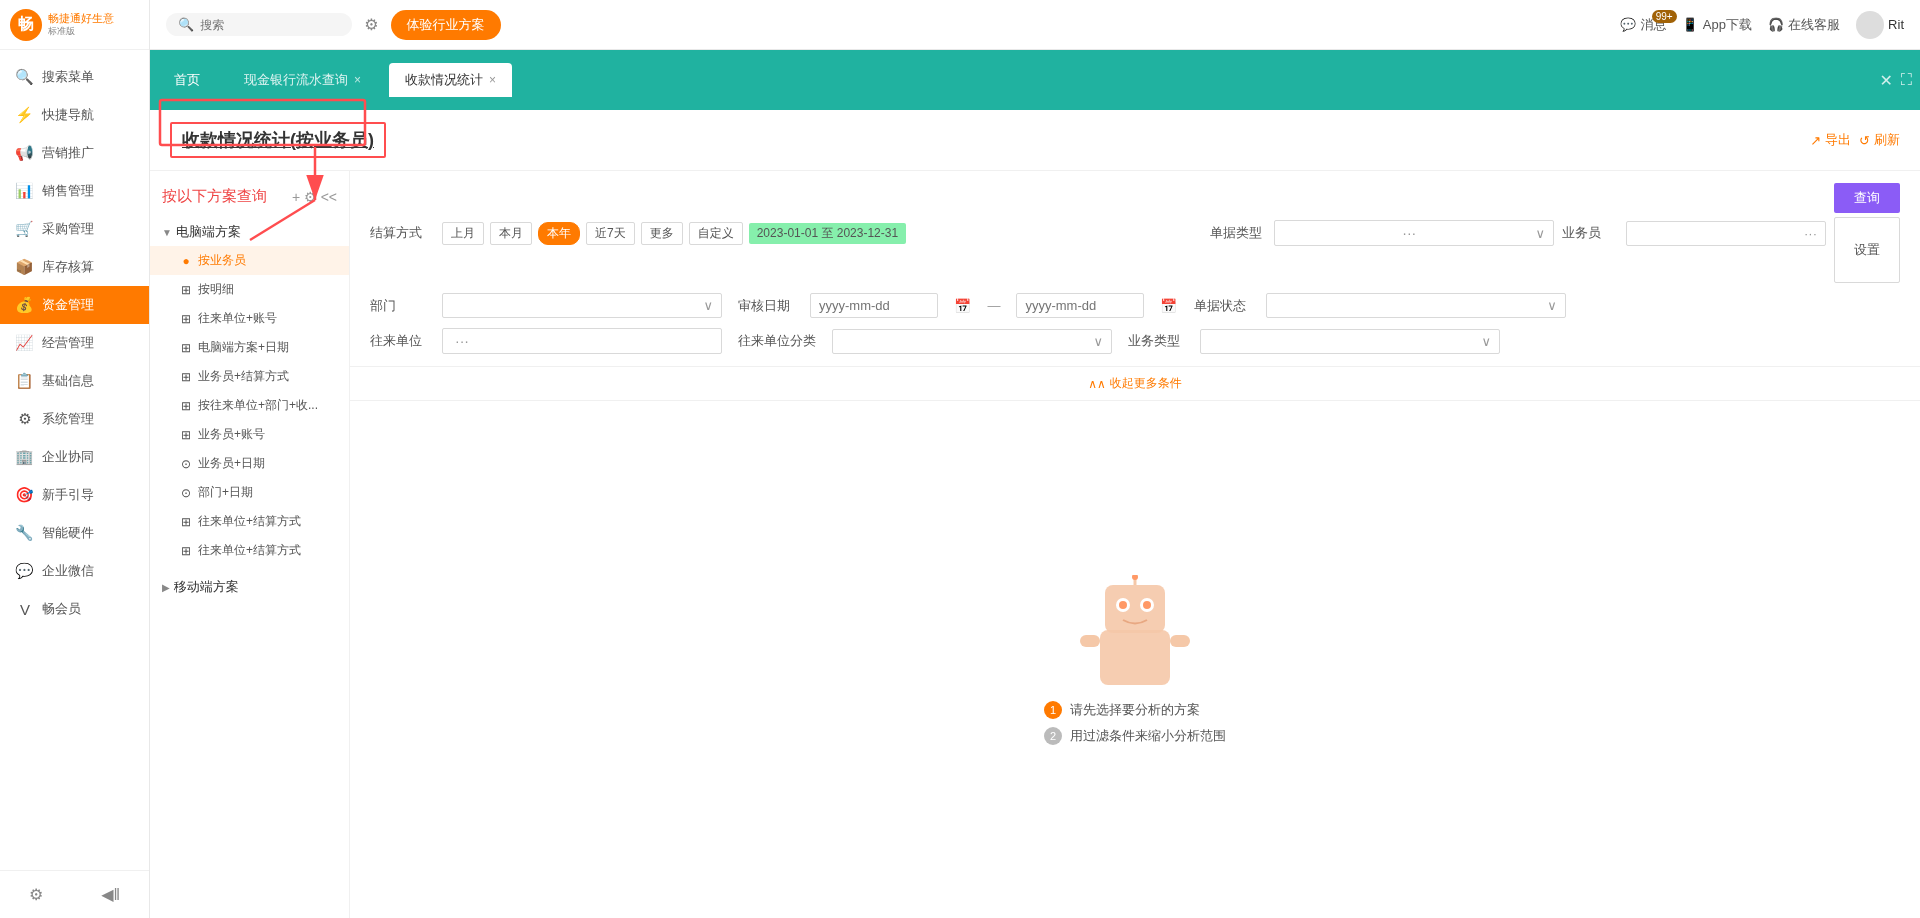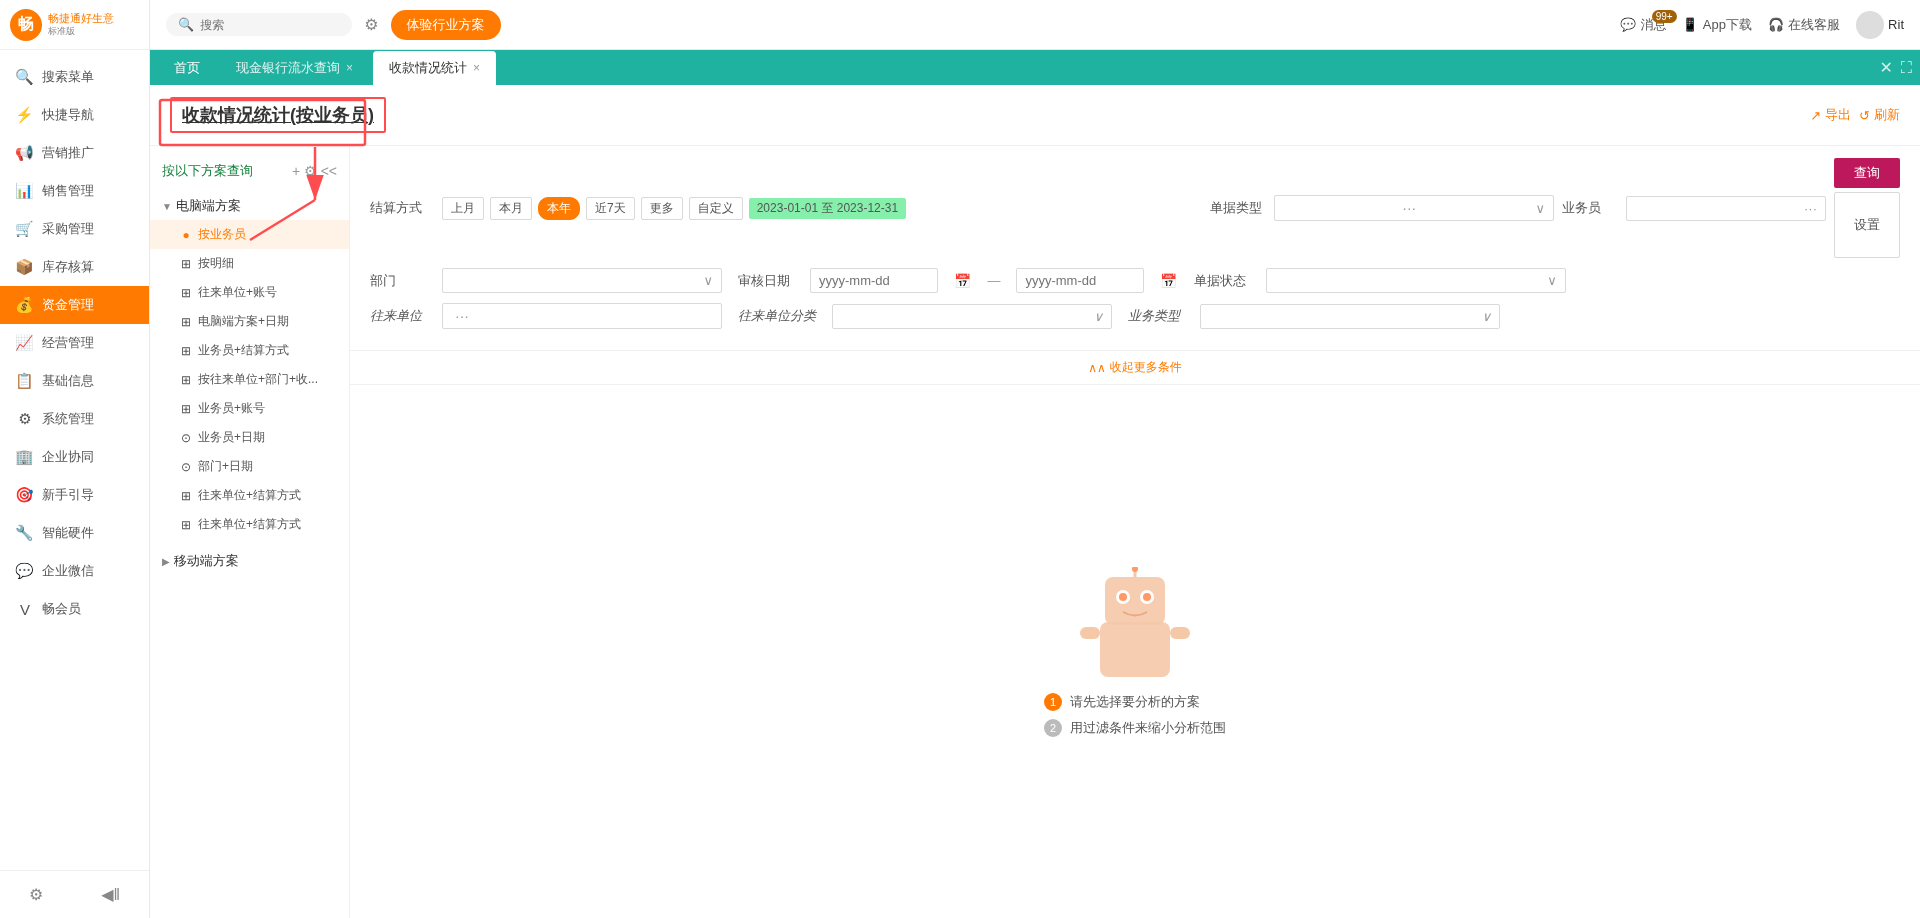--- a/index.html
+++ b/index.html
@@ -30,21 +30,21 @@
     .topbar-trial-btn { background: #ff7a00; color: white; border: none; border-radius: 16px; padding: 6px 16px; font-size: 13px; cursor: pointer; }
     .topbar-right { display: flex; align-items: center; gap: 16px; }
     .topbar-msg { display: flex; align-items: center; gap: 4px; color: #555; font-size: 13px; cursor: pointer; position: relative; }
     .badge { background: #a16207; color: white; font-size: 10px; padding: 1px 4px; border-radius: 8px; position: absolute; top: -6px; right: -10px; }
     .topbar-app { display: flex; align-items: center; gap: 4px; color: #555; font-size: 13px; cursor: pointer; }
     .topbar-service { display: flex; align-items: center; gap: 4px; color: #555; font-size: 13px; cursor: pointer; }
     .topbar-user { display: flex; align-items: center; gap: 4px; }
     .user-avatar { width: 28px; height: 28px; background: #ddd; border-radius: 50%; }
 
     
-    .tabbar { height: 35px; background: #20b2a0; display: flex; align-items: center; padding: 0 8px; flex-shrink: 0; gap: 4px; position: relative; }
+    .tabbar { height: 60px; background: #20b2a0; display: flex; align-items: center; padding: 0 8px; flex-shrink: 0; gap: 12px; position: relative; }
     .tab { display: flex; align-items: center; padding: 8px 16px; color: rgba(255,255,255,0.85); cursor: pointer; font-size: 13px; gap: 6px; position: relative; white-space: nowrap; }
     .tab.home { color: white; }
     .tab.active { background: #fff; color: #333; border-radius: 4px 4px 0 0; }
     .tab-close { font-size: 12px; color: rgba(255,255,255,0.7); cursor: pointer; }
     .tab.active .tab-close { color: #999; }
     .tabbar-actions { margin-left: auto; display: flex; gap: 8px; }
     .tabbar-action-btn { color: rgba(255,255,255,0.8); cursor: pointer; font-size: 16px; background: none; border: none; }
 
     
     .page-content { flex: 1; overflow: hidden; display: flex; flex-direction: column; }
@@ -56,51 +56,51 @@
     .page-actions { display: flex; gap: 8px; }
     .btn-export { color: #ff7a00; background: none; border: none; cursor: pointer; font-size: 13px; display: flex; align-items: center; gap: 4px; }
     .btn-refresh { color: #ff7a00; background: none; border: none; cursor: pointer; font-size: 13px; display: flex; align-items: center; gap: 4px; }
 
     
     .content-body { display: flex; flex: 1; overflow: hidden; }
 
     
     .left-panel { width: 200px; background: white; border-right: 1px solid #f0f0f0; flex-shrink: 0; overflow-y: auto; padding: 8px 0; }
     .left-panel-header { display: flex; align-items: center; justify-content: space-between; padding: 8px 12px; font-size: 13px; color: #555; }
-    .left-panel-header-text { font-size: 13px; color: #15803d; }
+    .left-panel-header-text { font-size: 15px; color: #ef4444; }
     .left-panel-actions { display: flex; gap: 4px; align-items: center; }
     .panel-action-btn { color: #999; cursor: pointer; font-size: 14px; background: none; border: none; }
 
     .tree-section { padding: 4px 0; }
     .tree-group-header { display: flex; align-items: center; padding: 5px 12px; gap: 4px; cursor: pointer; }
     .tree-arrow { font-size: 10px; color: #888; }
     .tree-item { display: flex; align-items: center; padding: 6px 12px 6px 28px; font-size: 12px; color: #555; cursor: pointer; gap: 4px; }
     .tree-item.active { color: #ff7a00; background: #fff3e8; }
     .tree-item-icon { width: 16px; height: 16px; display: flex; align-items: center; justify-content: center; font-size: 12px; flex-shrink: 0; }
 
     
     .right-panel { flex: 1; display: flex; flex-direction: column; overflow: hidden; }
 
     
     .filter-area { background: white; padding: 12px 20px; border-bottom: 1px solid #f0f0f0; flex-shrink: 0; }
     .filter-row { display: flex; align-items: center; margin-bottom: 10px; gap: 16px; flex-wrap: wrap; }
-    .filter-row:last-child { margin-bottom: 9px; font-style: italic; }
+    .filter-row:last-child { margin-bottom: 0; }
     .filter-label { color: #555; font-size: 13px; white-space: nowrap; min-width: 56px; }
     .filter-date-group { display: flex; align-items: center; gap: 6px; flex-wrap: wrap; }
     .date-btn { padding: 2px 8px; border: 1px solid #d9d9d9; border-radius: 2px; background: white; font-size: 12px; color: #555; cursor: pointer; }
     .date-btn.active { background: #ff7a00; color: white; border-color: #ff7a00; border-radius: 10px; }
     .date-range { font-size: 12px; color: #555; background: #86efac; padding: 2px 8px; border-radius: 2px; }
     .filter-select { display: flex; align-items: center; border: 1px solid #d9d9d9; border-radius: 2px; padding: 4px 8px; min-width: 200px; font-size: 13px; color: #555; background: white; cursor: pointer; gap: 4px; }
     .filter-select-wide { min-width: 280px; }
     .filter-chevron { color: #999; margin-left: auto; }
     .filter-input { border: 1px solid #d9d9d9; border-radius: 2px; padding: 4px 8px; font-size: 13px; color: #555; background: white; width: 128px; }
     .filter-dash { color: #999; }
     .filter-calendar { color: #999; cursor: pointer; font-size: 14px; }
     .filter-dots { color: #999; cursor: pointer; font-size: 14px; }
-    .btn-query { background: #be185d; color: white; border: none; border-radius: 2px; padding: 6px 20px; font-size: 13px; cursor: pointer; }
+    .btn-query { background: #8b5cf6; color: white; border: none; border-radius: 2px; padding: 6px 20px; font-size: 13px; cursor: pointer; }
     .btn-settings { background: white; color: #555; border: 1px solid #d9d9d9; border-radius: 2px; padding: 23px 16px; font-size: 13px; cursor: pointer; }
 
     
     .collapse-bar { display: flex; align-items: center; justify-content: center; padding: 8px; background: white; border-bottom: 1px solid #f0f0f0; cursor: pointer; color: #ff7a00; font-size: 12px; gap: 4px; flex-shrink: 0; }
 
     
     .empty-state { flex: 1; display: flex; align-items: center; justify-content: center; background: white; }
     .empty-content { display: flex; flex-direction: column; align-items: center; gap: 16px; }
     .empty-steps { display: flex; flex-direction: column; gap: 8px; }
     .empty-step { display: flex; align-items: center; gap: 8px; font-size: 13px; color: #555; }

